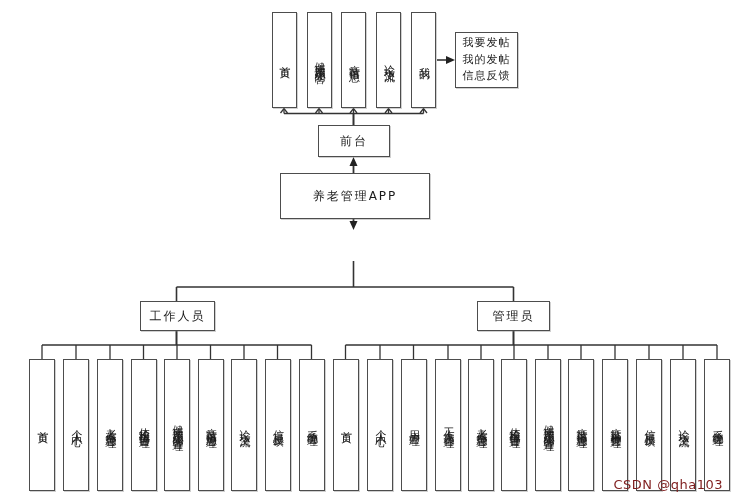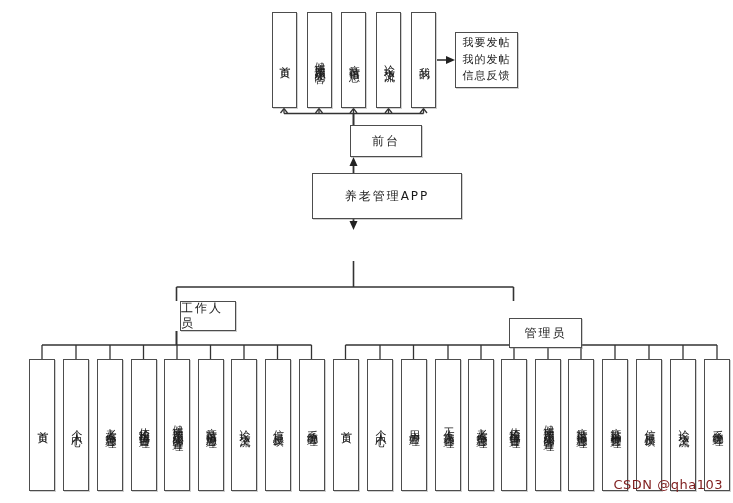--- a/index.html
+++ b/index.html
@@ -12,21 +12,21 @@
   .box{
     position:absolute;background:#fff;border:1px solid #4d4d4d;
     display:flex;align-items:center;justify-content:center;
     box-sizing:border-box;font-size:12px;line-height:1.25;
     box-shadow:1px 1px 0 rgba(120,120,120,.35);
   }
   .vbox span{
     writing-mode:vertical-rl;text-orientation:upright;
     letter-spacing:2px;font-size:11px;white-space:nowrap;
   }
-  .hlabel{letter-spacing:2px;margin-left:32px;}
+  .hlabel{letter-spacing:2px;}
   .info-box{flex-direction:column;align-items:center;justify-content:center;font-size:11px;letter-spacing:1px;}
   .info-box div{line-height:1.5;}
   #watermark{
     position:absolute;right:10px;top:477px;font-size:13px;color:#7f1d1d;
     letter-spacing:0.5px;
   }
 </style>
 </head>
 <body>
 
@@ -118,24 +118,24 @@
     <div>信息反馈</div>
   </div>
 
   <div class="box hlabel" style="left:318px;top:125px;width:72px;height:32px">
       <span>前台</span>
     </div>
   <div class="box hlabel" style="left:280px;top:173px;width:150px;height:46px">
       <span>养老管理APP</span>
     </div>
 
-  <div class="box hlabel" style="left:148px;top:301px;width:56px;height:30px">
+  <div class="box hlabel" style="left:140px;top:301px;width:75px;height:30px">
       <span>工作人员</span>
     </div>
-  <div class="box hlabel" style="left:477px;top:318px;width:73px;height:30px">
+  <div class="box hlabel" style="left:477px;top:301px;width:73px;height:30px">
       <span>管理员</span>
     </div>
 
   <div class="box vbox" style="left:29px;top:359px;width:26px;height:132px">
       <span>首页</span>
     </div>
   <div class="box vbox" style="left:63px;top:359px;width:26px;height:132px">
       <span>个人中心</span>
     </div>
   <div class="box vbox" style="left:97px;top:359px;width:26px;height:132px">

